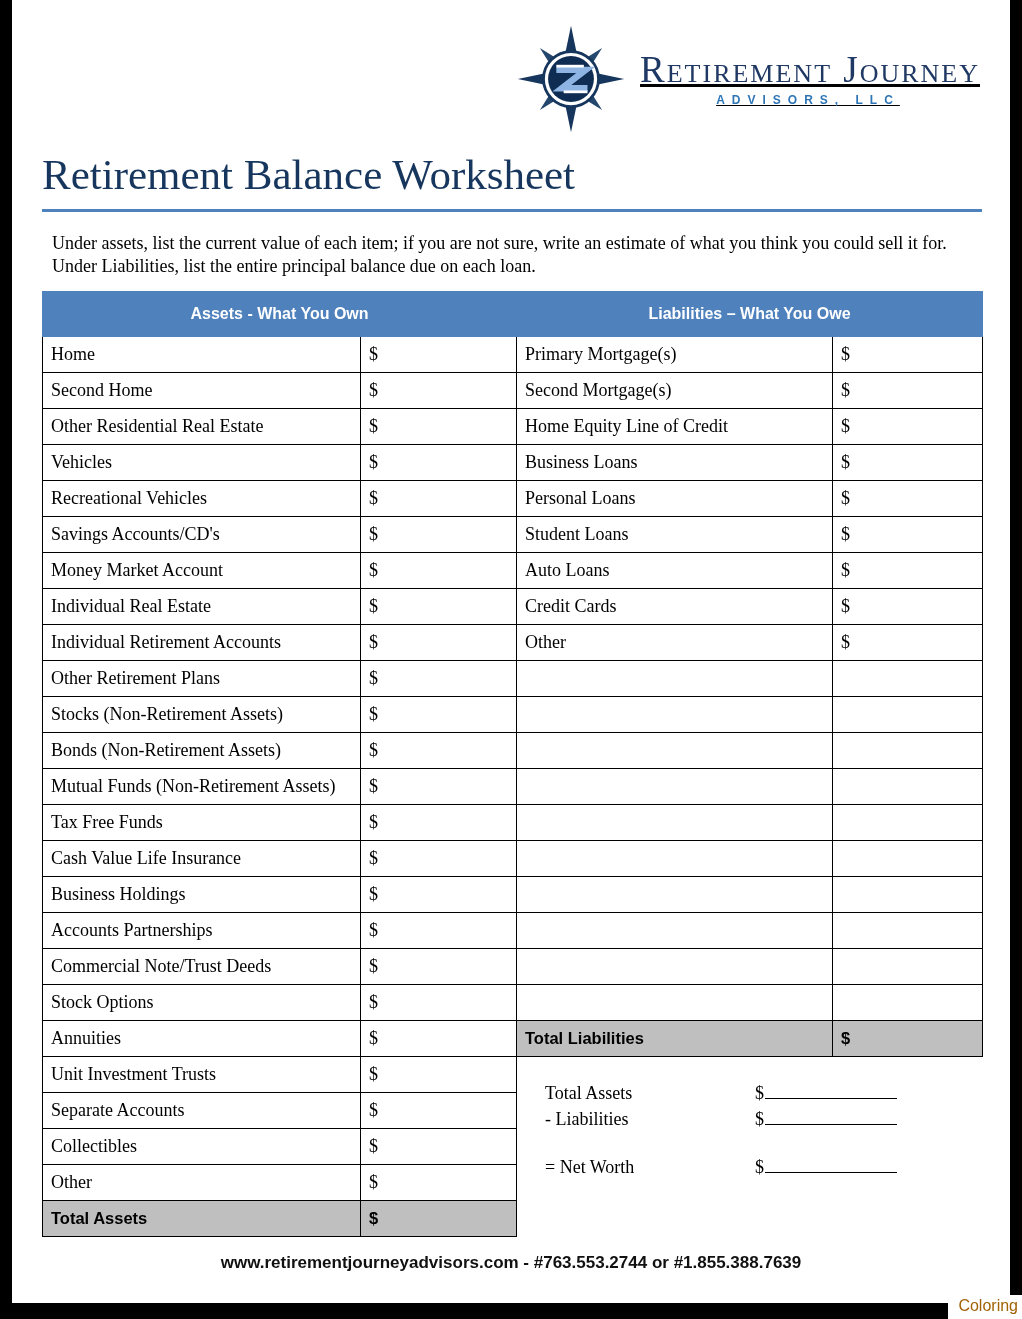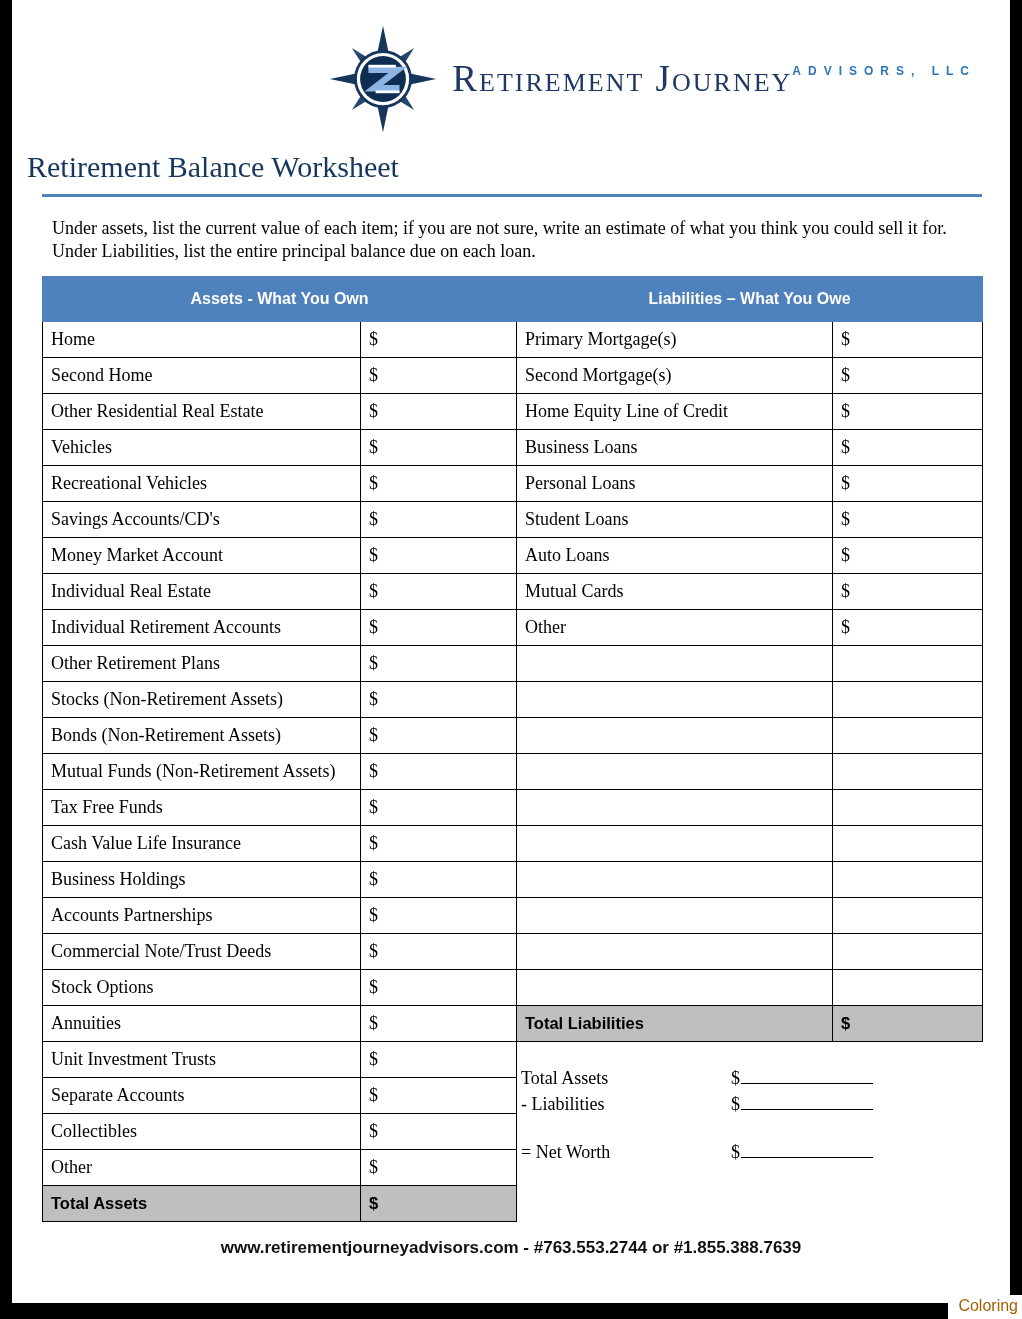--- a/index.html
+++ b/index.html
@@ -15,41 +15,41 @@
     width:998px; height:1303px;
     background:#fff;
     overflow:hidden;
   }
   
   .header-row {
     display:flex; justify-content:flex-end; align-items:center;
     gap:14px; margin:24px 30px 0 0;
   }
   .compass { width:110px; height:110px; flex:0 0 auto; }
-  .brand { display:flex; flex-direction:row; }
+  .brand { display:flex; flex-direction:column;text-decoration:underline; }
   .brand-name {
     font-family:"Liberation Serif", serif;
     font-variant:small-caps;
     font-size:37px; letter-spacing:2px;
     color:#1f3864; line-height:1.05;
     white-space:nowrap;
   }
   .brand-sub {
     font-family:"Liberation Sans", sans-serif;
     font-size:12px; font-weight:bold;
     letter-spacing:7px; color:#2e75b6;
     text-transform:uppercase;
     text-align:center; margin:4px 4px 0 0;
   }
   
   .title {
-    margin:16px 0 10px 15px;
+    margin:16px 0 10px 30px;
     font-family:"Liberation Serif", serif;
     font-weight:normal;
-    font-size:30px; color:#17365d;
+    font-size:43px; color:#17365d;
   }
   .title-rule {
     margin-left:30px; width:940px; height:3px;
     background:var(--header-blue, #4f81bd);
   }
   
   .instructions {
     margin:20px 36px 12px 40px;
     font-size:18px; line-height:1.3; color:#000;
   }
@@ -75,21 +75,21 @@
     color:#000;
   }
   table.worksheet td.total {
     background:var(--total-gray, #bfbfbf);
     font-family:"Liberation Sans", sans-serif;
     font-weight:bold; font-size:16.5px;
   }
   table.worksheet td.networth-cell {
     border:none;
     vertical-align:top;
-    padding:26px 0 0 4px;
+    padding:26px 0 0 28px;
   }
   .nw-row { font-size:18px; margin-bottom:5px; white-space:nowrap; }
   .nw-label { display:inline-block; width:210px; }
   .nw-dollar { display:inline-block; }
   .nw-line {
     display:inline-block; width:132px; height:15px;
     border-bottom:1px solid #000; margin-left:1px;
   }
   .nw-spacer { height:22px; }
   
@@ -184,21 +184,21 @@
         </tr>
         <tr>
           <td>Money Market Account</td>
           <td>$</td>
           <td>Auto Loans</td>
           <td>$</td>
         </tr>
         <tr>
           <td>Individual Real Estate</td>
           <td>$</td>
-          <td>Mutual Cards</td>
+          <td>Credit Cards</td>
           <td>$</td>
         </tr>
         <tr>
           <td>Individual Retirement Accounts</td>
           <td>$</td>
           <td>Other</td>
           <td>$</td>
         </tr>
         <tr>
           <td>Other Retirement Plans</td>

